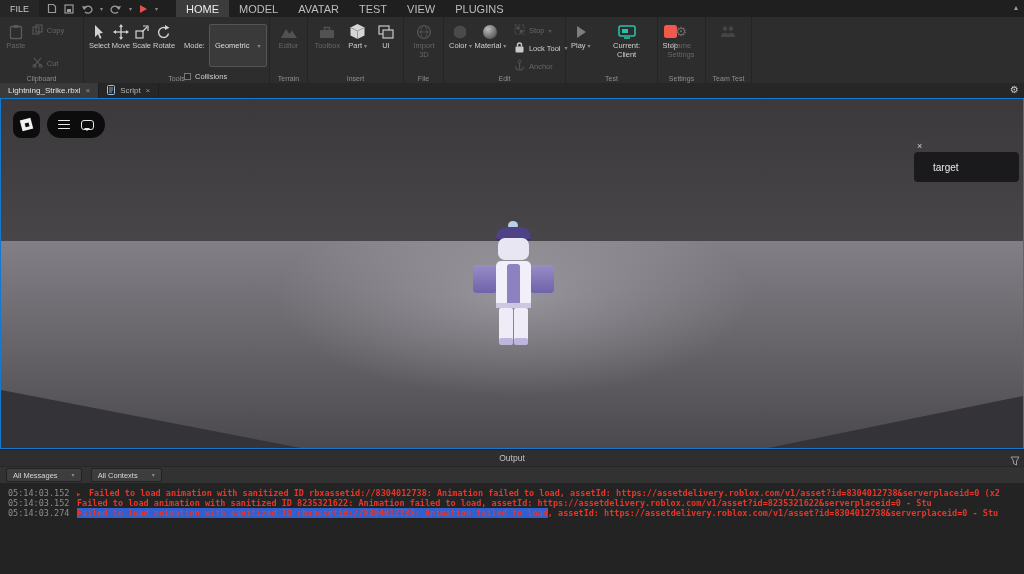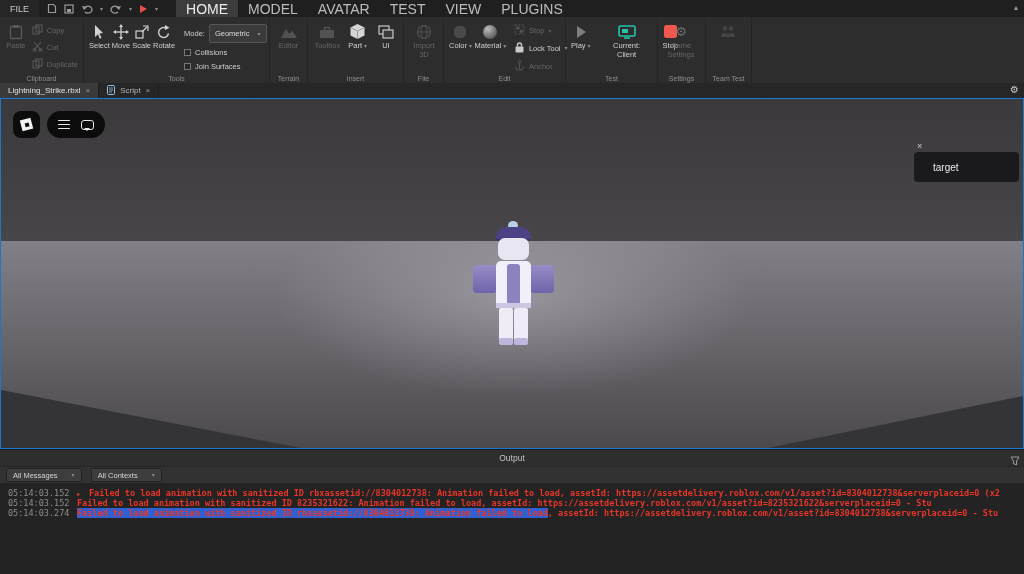--- a/index.html
+++ b/index.html
@@ -7,41 +7,41 @@
   body { font-family:"Liberation Sans","DejaVu Sans",sans-serif; }
   .app { position:relative; width:1024px; height:574px; background:#2d2d2d; overflow:hidden; }
 
   
   .menubar { position:absolute; top:0; left:0; right:0; height:17px; background:#1f1f1f; display:flex; align-items:center; }
   .file-btn { color:#c8c8c8; font-size:9px; padding:0 10px; height:17px; display:flex; align-items:center; background:#262626; }
   .qat { display:flex; align-items:center; gap:7px; padding:0 8px; }
   .qicon { display:flex; align-items:center; }
   .caretglyph { font-size:6px; color:#8a8a8a; line-height:1; }
   .menu-tabs { display:flex; margin-left:10px; height:17px; }
-  .menu-tab { color:#bdbdbd; font-size:14px; padding:0 10px; display:flex; align-items:center; }
+  .menu-tab { color:#bdbdbd; font-size:11px; padding:0 10px; display:flex; align-items:center; }
   .menu-tab.active { background:#3c3c3c; color:#ececec; }
   .ribbon-collapse { position:absolute; right:6px; top:4px; color:#9a9a9a; font-size:8px; line-height:1; }
 
   
   .ribbon { position:absolute; top:17px; left:0; right:0; height:66px; background:#2d2d2d; display:flex; }
   .rgroup { position:relative; height:100%; border-right:1px solid #242424; padding:3px 5px 12px; }
   .rgroup-label { position:absolute; bottom:1px; left:0; right:0; text-align:center; font-size:7px; color:#8f8f8f; white-space:nowrap; }
   .rrow { display:flex; }
   .rbtn-lg { width:27px; display:flex; flex-direction:column; align-items:center; padding-top:2px; }
   .rbtn-lg .ric { height:19px; display:flex; align-items:center; justify-content:center; }
   .rlabel { font-size:7.5px; color:#cfcfcf; text-align:center; line-height:1.2; }
   .lblrow { display:flex; align-items:center; gap:2px; justify-content:center; }
   .dis .rlabel { color:#666; }
   .dis svg { opacity:.5; }
   .dis .caretglyph { color:#5c5c5c; }
-  .rstack { display:flex; flex-direction:column; gap:4px; padding-top:4px; }
+  .rstack { display:flex; flex-direction:column; gap:20px; padding-top:4px; }
   .rsmall { display:flex; align-items:center; gap:4px; font-size:7.5px; color:#cfcfcf; white-space:nowrap; }
   .rsmall.dis { color:#666; }
   .cb { width:7px; height:7px; border:1px solid #777; background:#262626; flex:none; }
-  .dd { background:#3a3a3a; border:1px solid #555; border-radius:2px; font-size:7.5px; color:#ddd; padding:4px 5px; display:flex; gap:8px; align-items:center; }
+  .dd { background:#3a3a3a; border:1px solid #555; border-radius:2px; font-size:7.5px; color:#ddd; padding:16px 5px; display:flex; gap:8px; align-items:center; }
   .gearglyph { font-size:13px; color:#6e6e6e; line-height:1; }
 
   
   .doctabs { position:absolute; top:83px; left:0; right:0; height:15px; background:#262626; display:flex; align-items:stretch; }
   .doctab { display:flex; align-items:center; gap:5px; padding:0 8px; font-size:8px; color:#b5b5b5; border-right:1px solid #1e1e1e; }
   .doctab.active { background:#3a3a3a; color:#e2e2e2; }
   .tab-close { font-size:8px; color:#9a9a9a; line-height:1; }
   .doctabs-gear { position:absolute; right:5px; top:2px; font-size:10px; color:#c9c9c9; line-height:1; }
 
   

